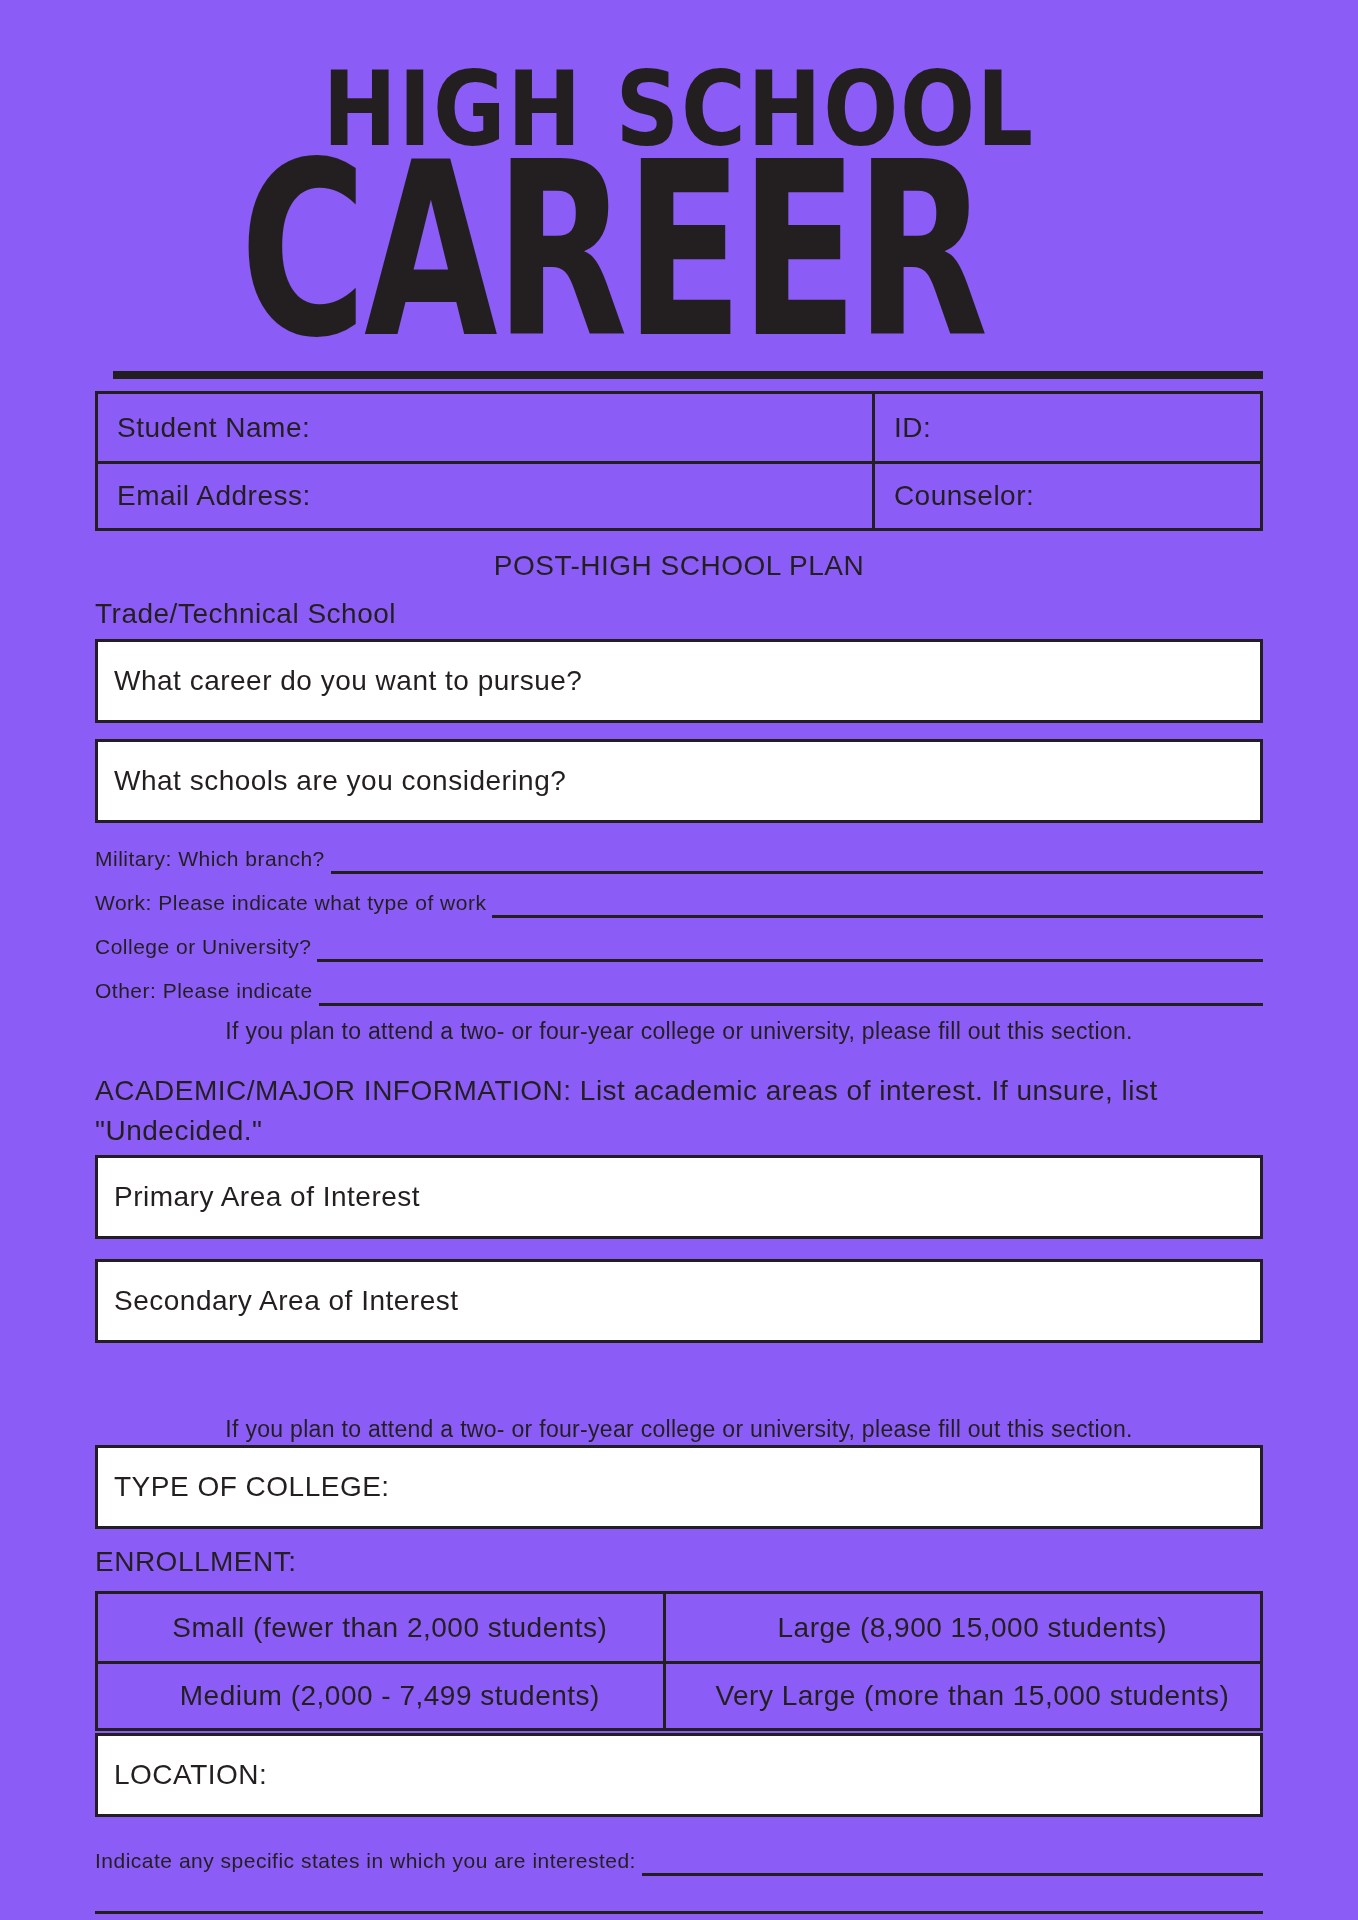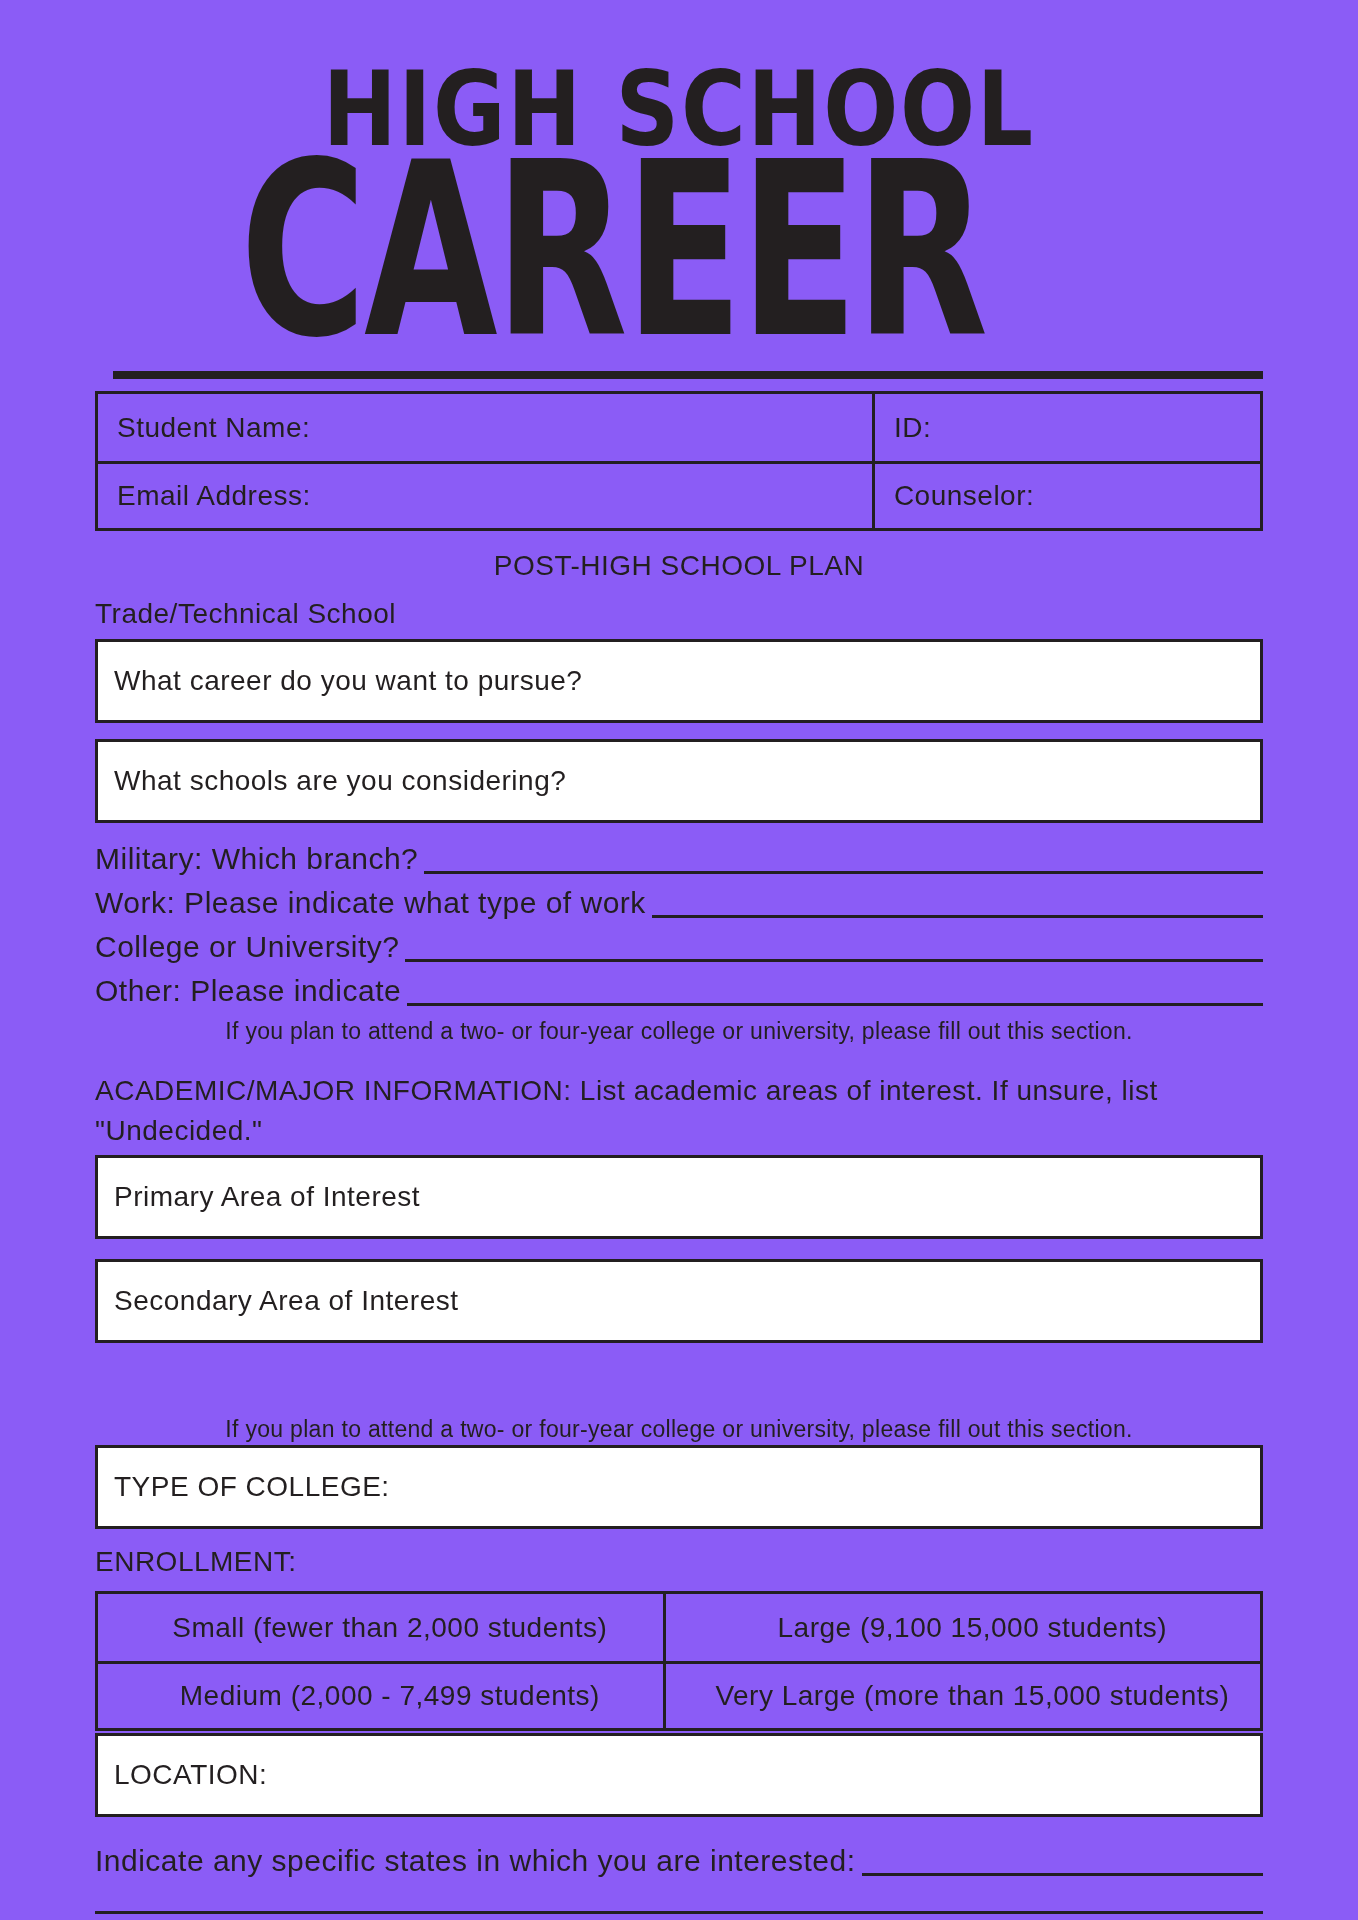--- a/index.html
+++ b/index.html
@@ -89,21 +89,21 @@
     display: grid;
     grid-template-columns: 48.6% 1fr;
     grid-auto-rows: 67px;
     border: 3px solid var(--ink);
   }
   .etable .cell { display: flex; align-items: center; padding-left: 19px; font-size: 28px; letter-spacing: 0.5px; justify-content: center; }
   .etable .cl { border-left: 3px solid var(--ink); }
   .etable .ct { border-top: 3px solid var(--ink); }
   
   .blank-row { display: flex; height: 44px; }
-  .blank-row .lbl { font-size: 30px; line-height: 44px; letter-spacing: 0.5px; white-space: pre; }
+  .blank-row .lbl { font-size: 21px; line-height: 44px; letter-spacing: 0.5px; white-space: pre; }
   .blank-row .wline { flex: 1; height: 37px; border-bottom: 3px solid var(--ink); margin-left: 6px; }
   .row-military { margin-top: 14px; }
   .row-states { margin-top: 22px; }
   .bottom-line { margin-top: 28px; border-top: 3px solid var(--ink); }
 </style>
 </head>
 <body>
 
 <div class="page">
 
@@ -176,21 +176,21 @@
     <span>TYPE OF COLLEGE:</span>
   </div>
 
   <div class="label label-enroll">ENROLLMENT:</div>
 
   <div class="etable">
     <div class="cell">
       <span>Small (fewer than 2,000 students)</span>
     </div>
     <div class="cell cl">
-      <span>Large (9,100 15,000 students)</span>
+      <span>Large (8,900 15,000 students)</span>
     </div>
     <div class="cell ct">
       <span>Medium (2,000 - 7,499 students)</span>
     </div>
     <div class="cell cl ct">
       <span>Very Large (more than 15,000 students)</span>
     </div>
   </div>
 
   <div class="fieldbox box-location">

